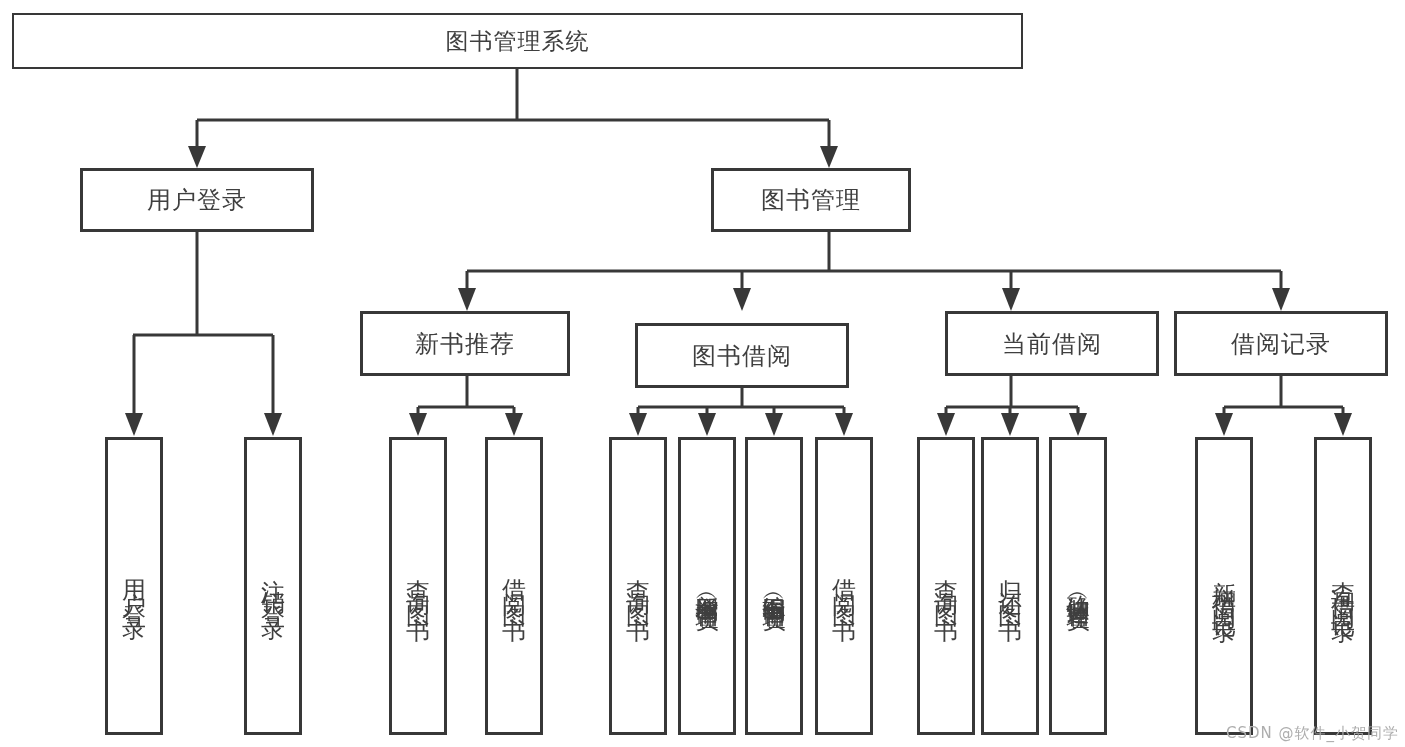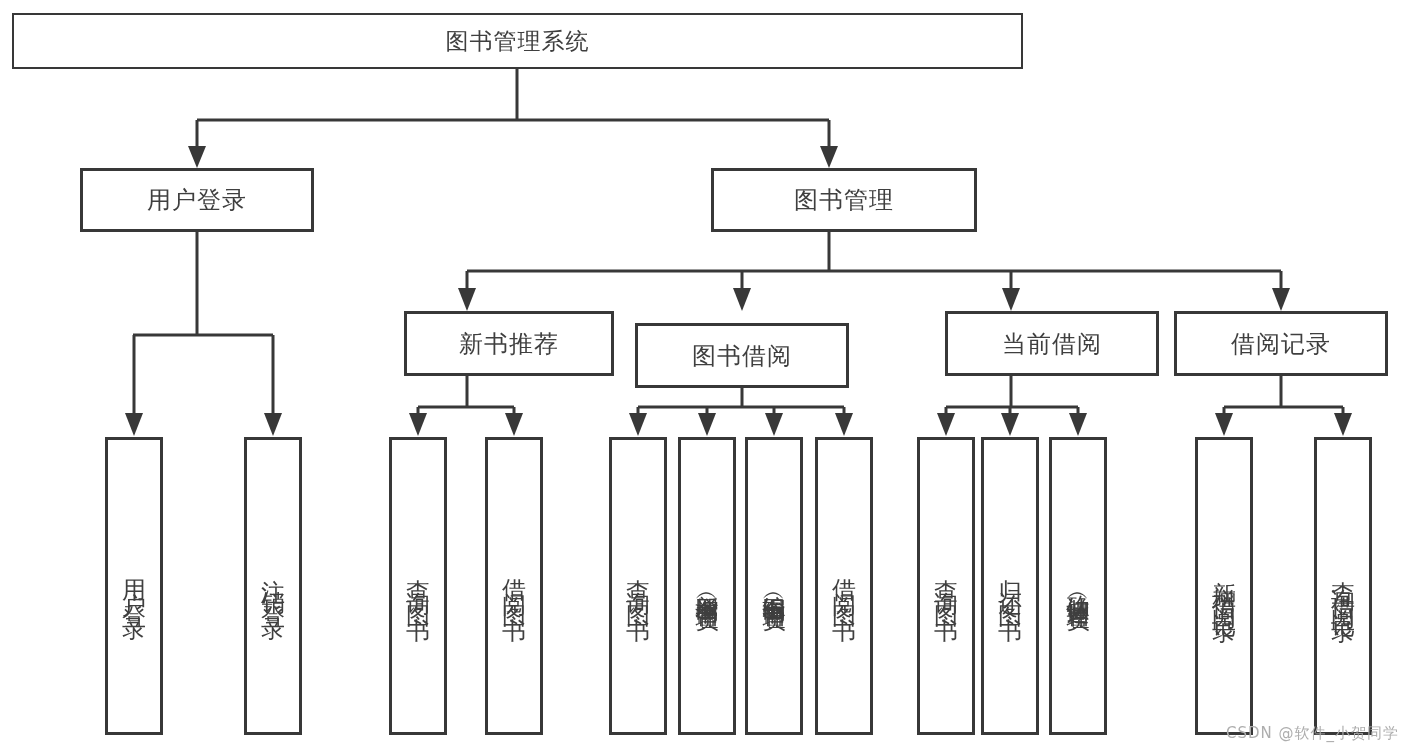--- a/index.html
+++ b/index.html
@@ -120,23 +120,23 @@
     <g>
       <path d="M1281 376 V407 M1224 407 H1343 M1224 407 V415 M1343 407 V415"></path>
       <polygon points="1215,413 1233,413 1224,436"></polygon>
       <polygon points="1334,413 1352,413 1343,436"></polygon>
     </g>
   </svg>
 
   <div class="node root">图书管理系统</div>
 
   <div class="node lvl1" style="left:80px; width:234px;">用户登录</div>
-  <div class="node lvl1" style="left:711px; width:266px;">图书管理</div>
+  <div class="node lvl1" style="left:711px; width:200px;">图书管理</div>
 
-  <div class="node lvl2" style="left:360px; width:210px;margin-left:44px;">新书推荐</div>
+  <div class="node lvl2" style="left:360px; width:210px;">新书推荐</div>
   <div class="node lvl2" style="left:635px; width:214px;margin-top:12px;">图书借阅</div>
   <div class="node lvl2" style="left:904px; width:214px;margin-left:41px;">当前借阅</div>
   <div class="node lvl2" style="left:1174px; width:214px;">借阅记录</div>
 
   <div class="leaf short" style="left:105px;">
     <span>用户登录</span>
   </div>
   <div class="leaf short" style="left:244px;">
     <span>注销登录</span>
   </div>

